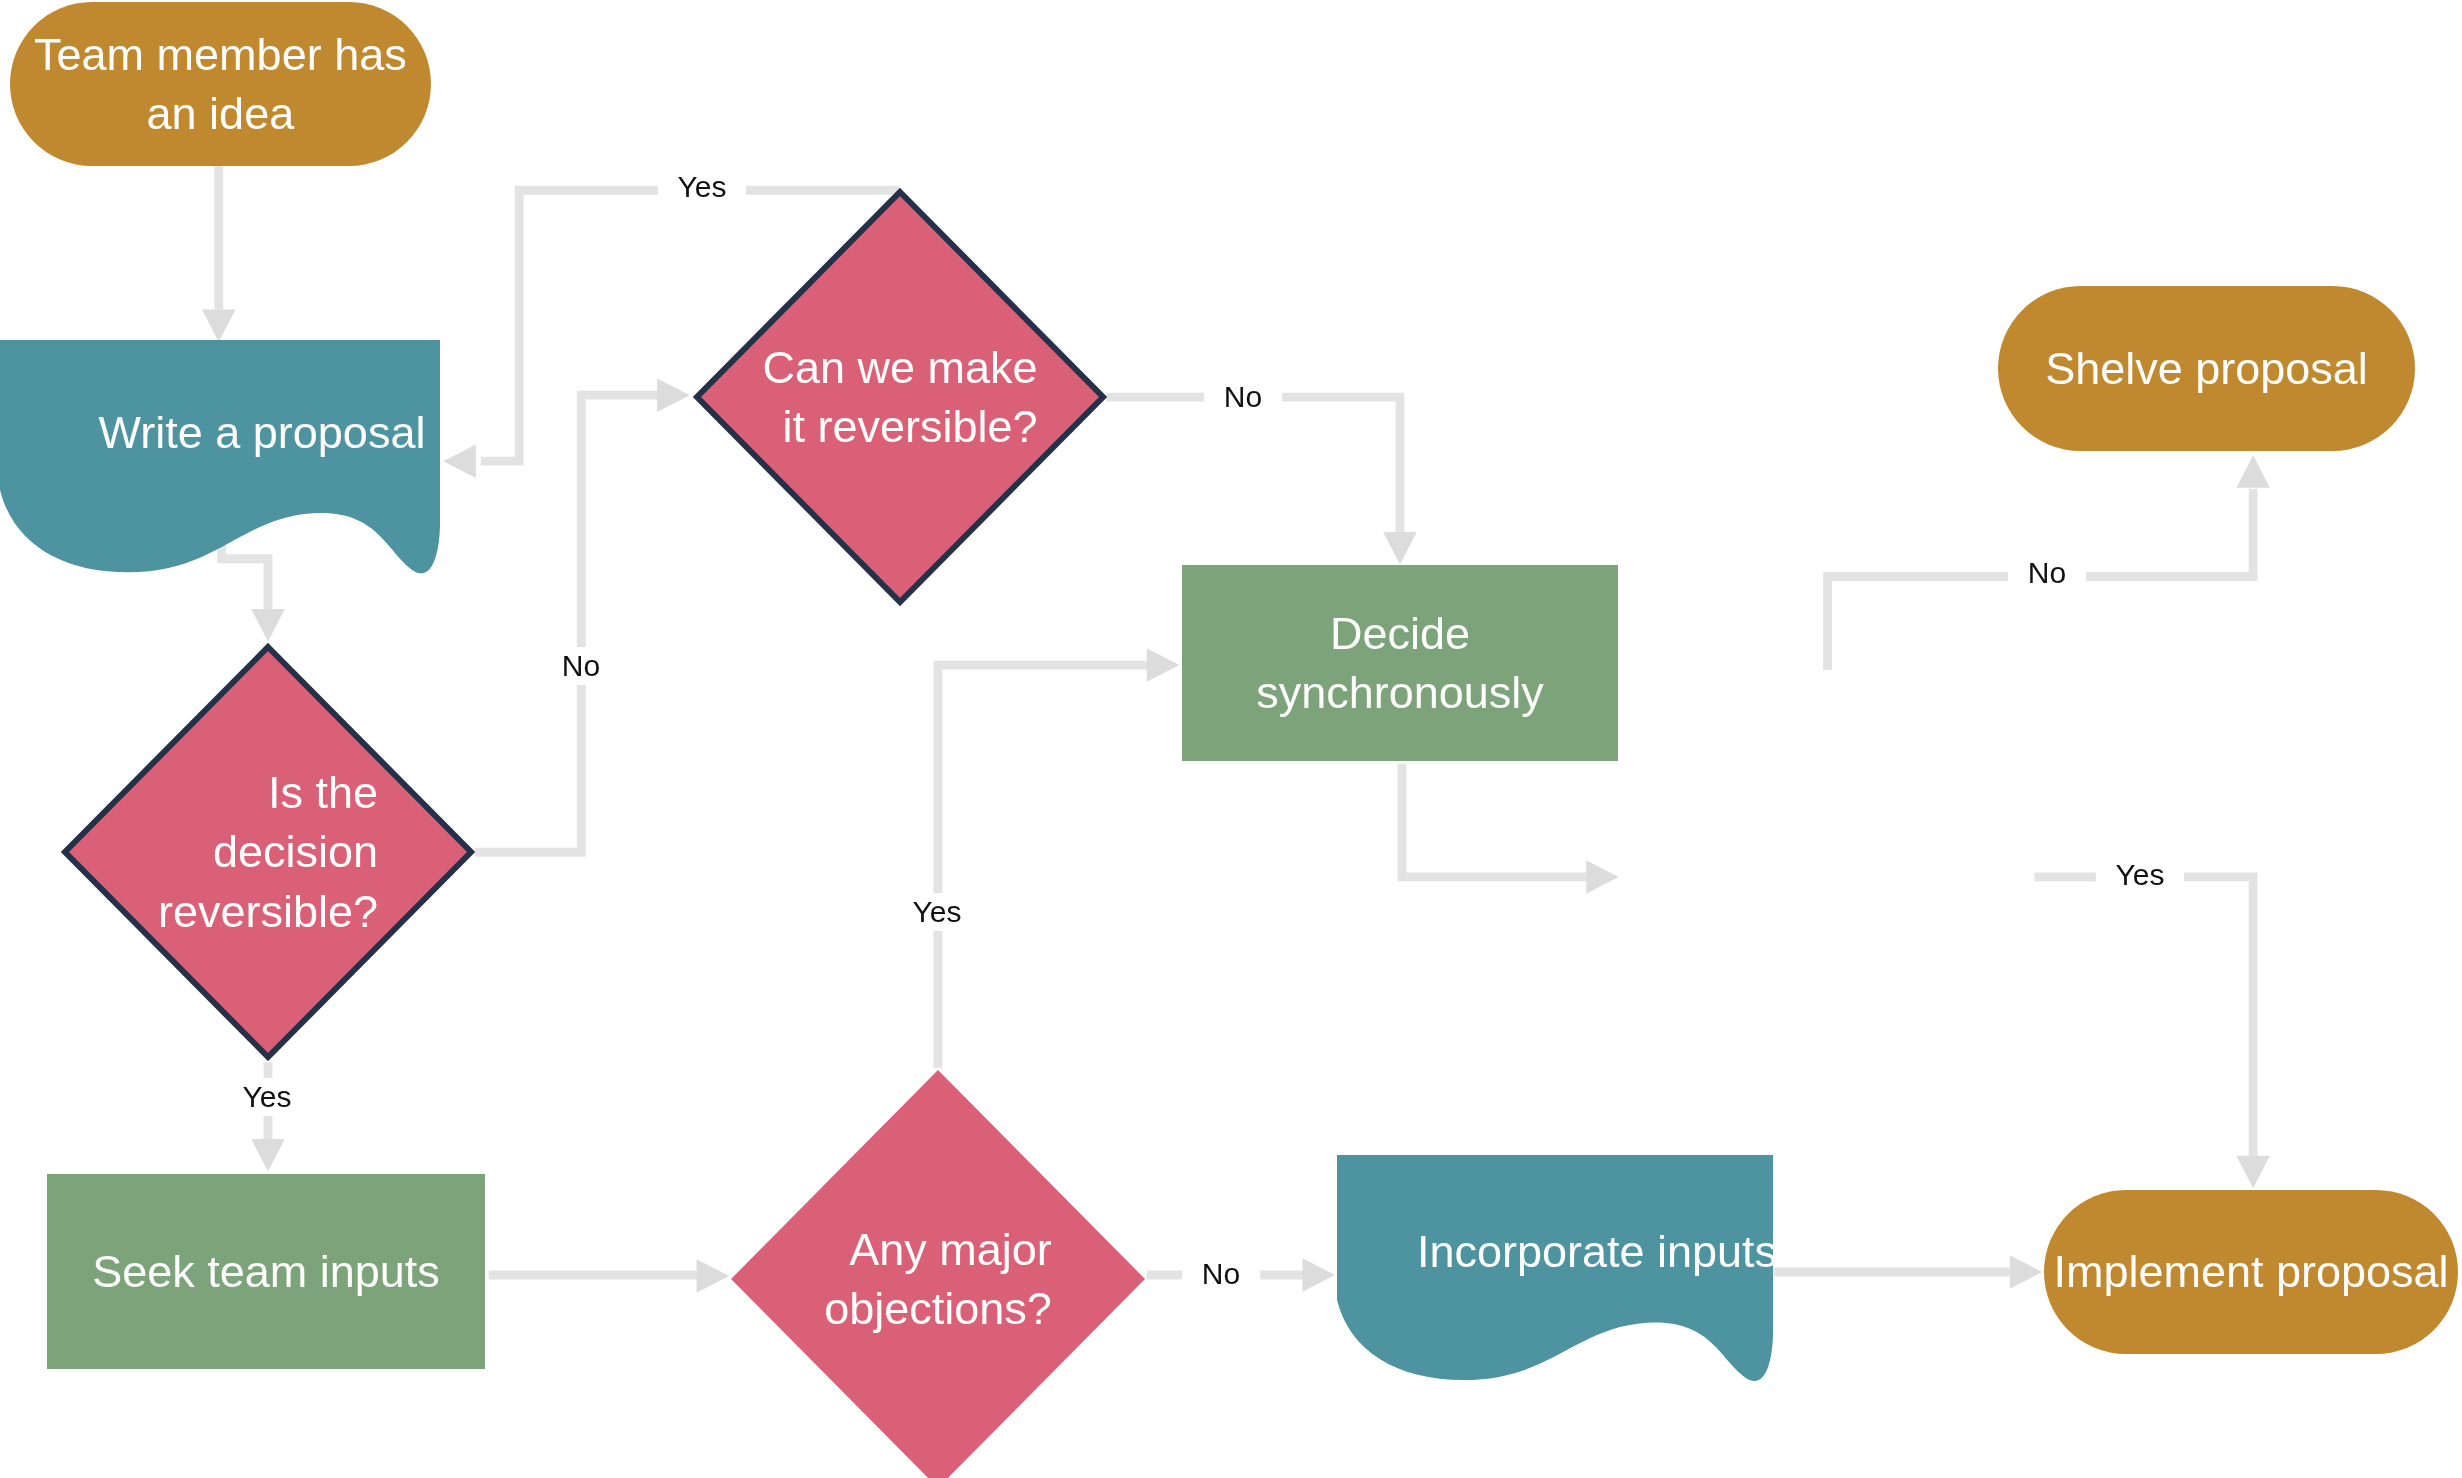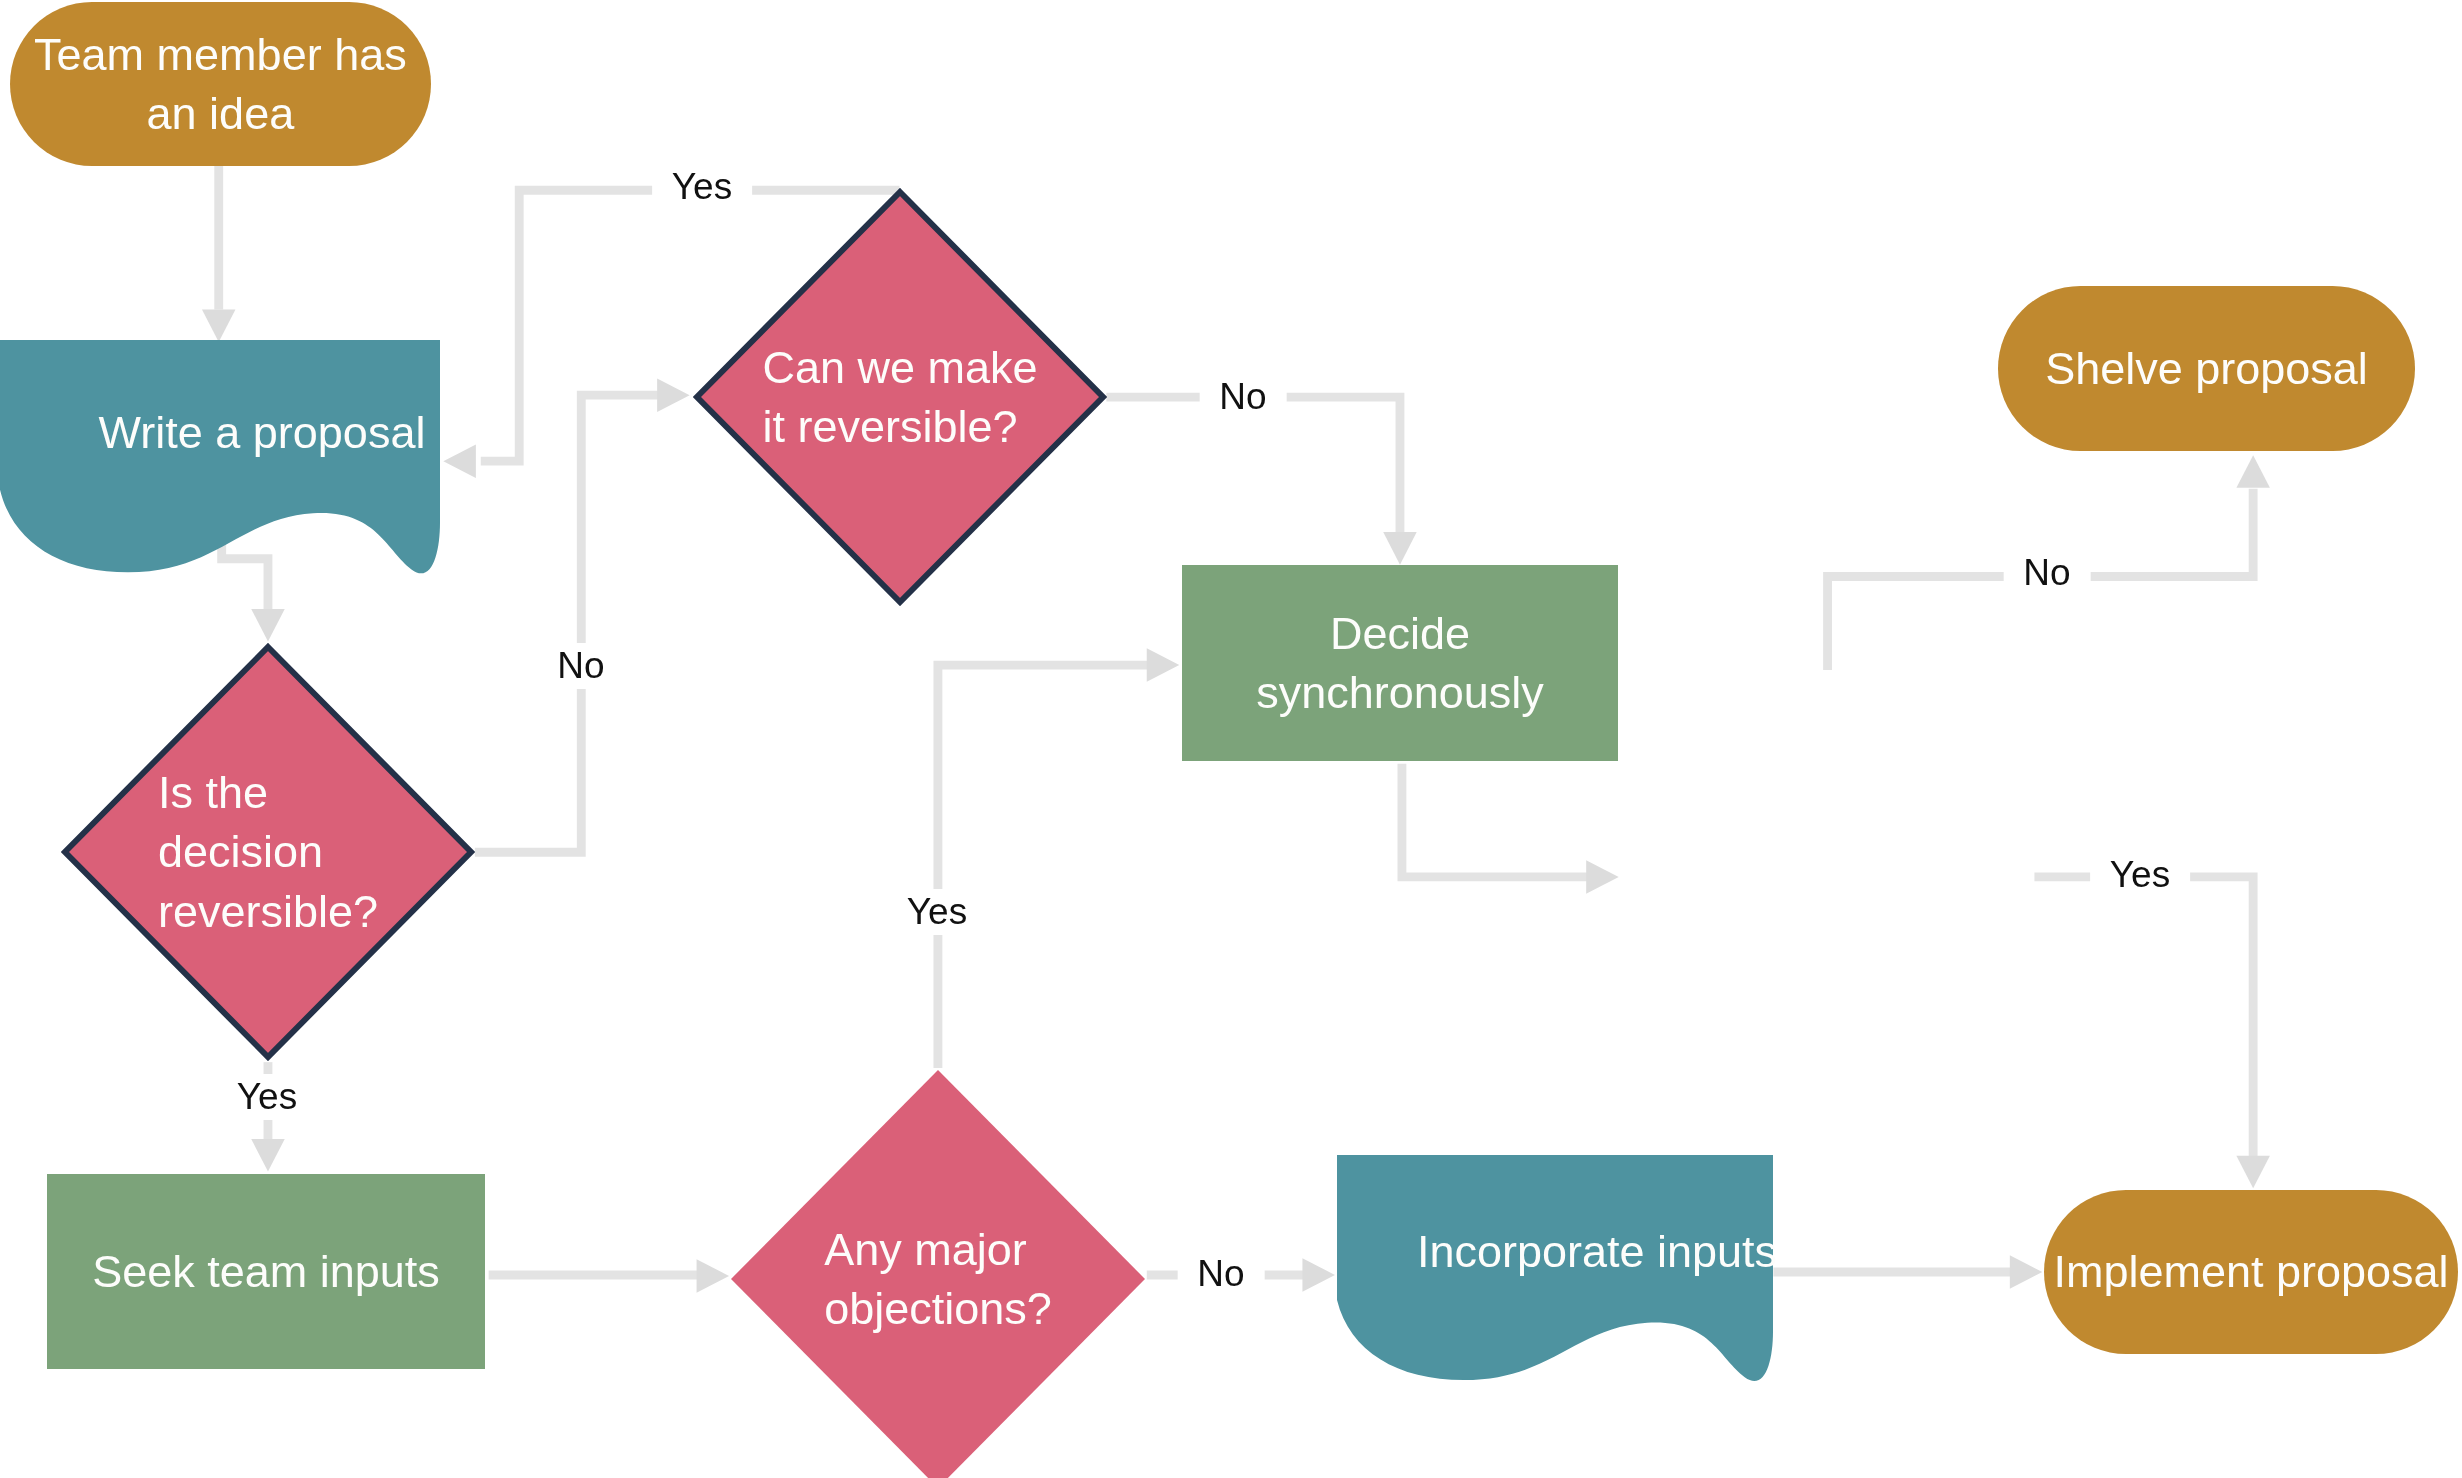--- a/index.html
+++ b/index.html
@@ -43,28 +43,28 @@
   .diamond-bordered{stroke:var(--decision-border);stroke-width:6;}
   .shape-label{
     position:absolute;left:0;width:100%;z-index:3;
     color:var(--node-text);font-size:45px;line-height:1.32;
     text-align:center;white-space:pre-line;margin-left:42px;
   }
   .diamond-label{
     position:absolute;inset:0;z-index:3;
     display:flex;align-items:center;justify-content:center;
     color:var(--node-text);font-size:45px;line-height:1.32;
-    text-align:left;white-space:pre-line;
+    text-align:right;white-space:pre-line;
   }
   .edge-label{
     position:absolute;z-index:4;
     transform:translate(-50%,-50%);
     background:var(--background);
     color:var(--label-text);
-    font-size:37px;font-weight:500;
+    font-size:30px;font-weight:500;
     padding:2px 19.7px;
     white-space:nowrap;
   }
 </style>
 </head>
 <body>
 
 <div id="canvas">
 
   <svg id="edges" viewBox="0 0 2500 1501" xmlns="http://www.w3.org/2000/svg">

